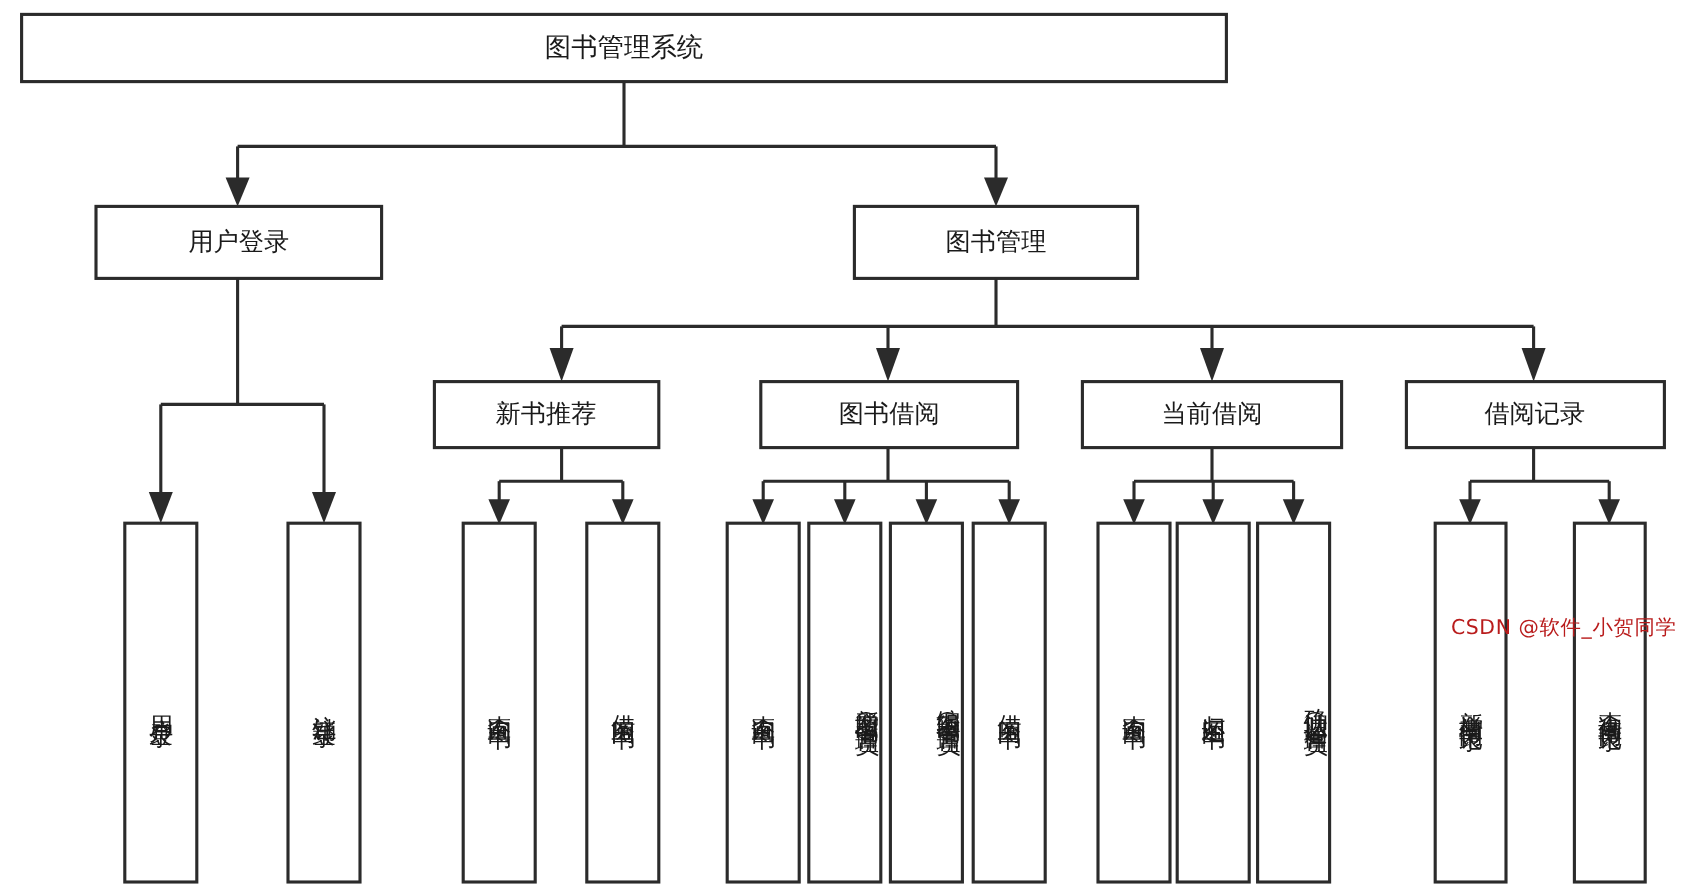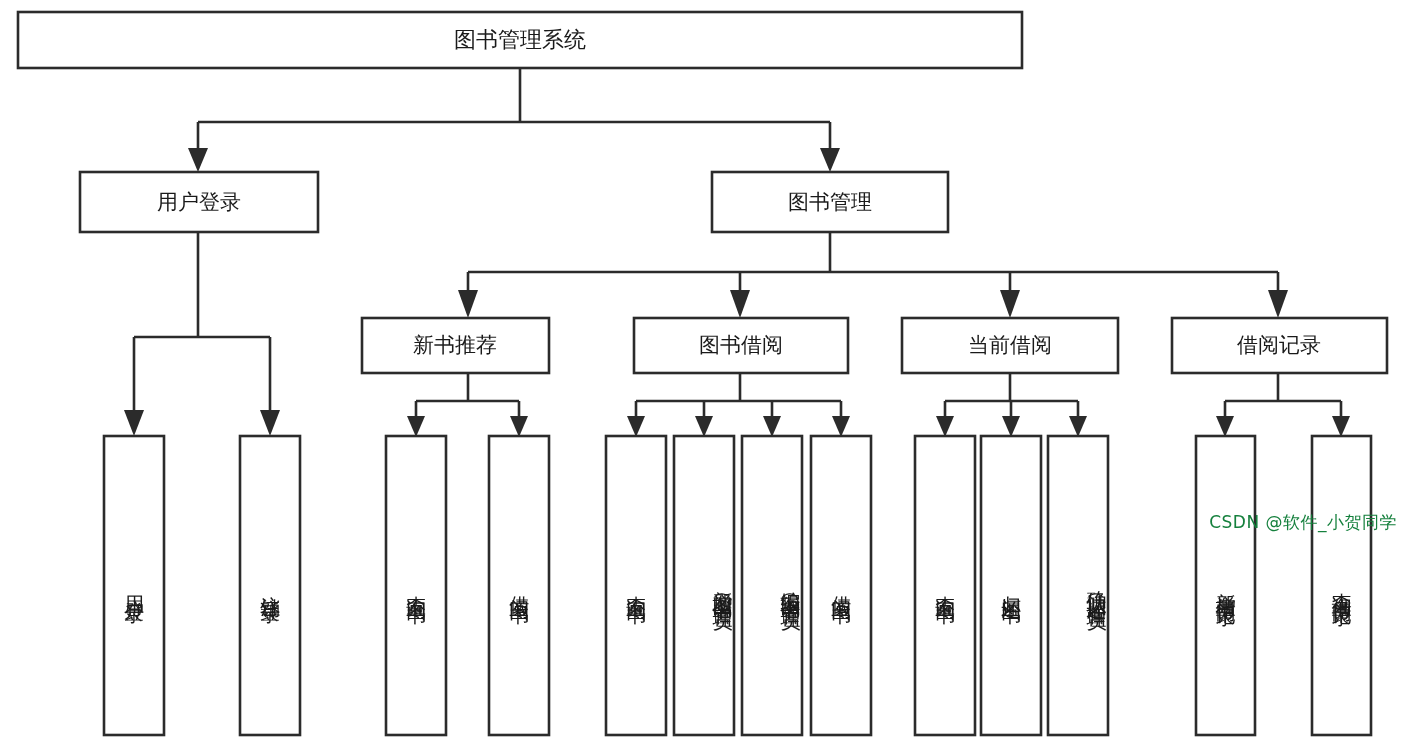--- a/index.html
+++ b/index.html
@@ -69,21 +69,21 @@
     white-space: nowrap;
     text-align: center;
     pointer-events: none;
   }
   .watermark {
     position: absolute;
     right: 8px;
     bottom: 4px;
     font-family: "DejaVu Sans", "Liberation Sans", sans-serif;
     font-size: 17px;
-    color: #15803d;
+    color: #b91c1c;
     white-space: nowrap;
     letter-spacing: 0.5px;
   }
 </style>
 </head>
 <body>
 
 <div id="diagram-root">
 
   <svg id="flow-svg" viewBox="0 0 1405 747">

